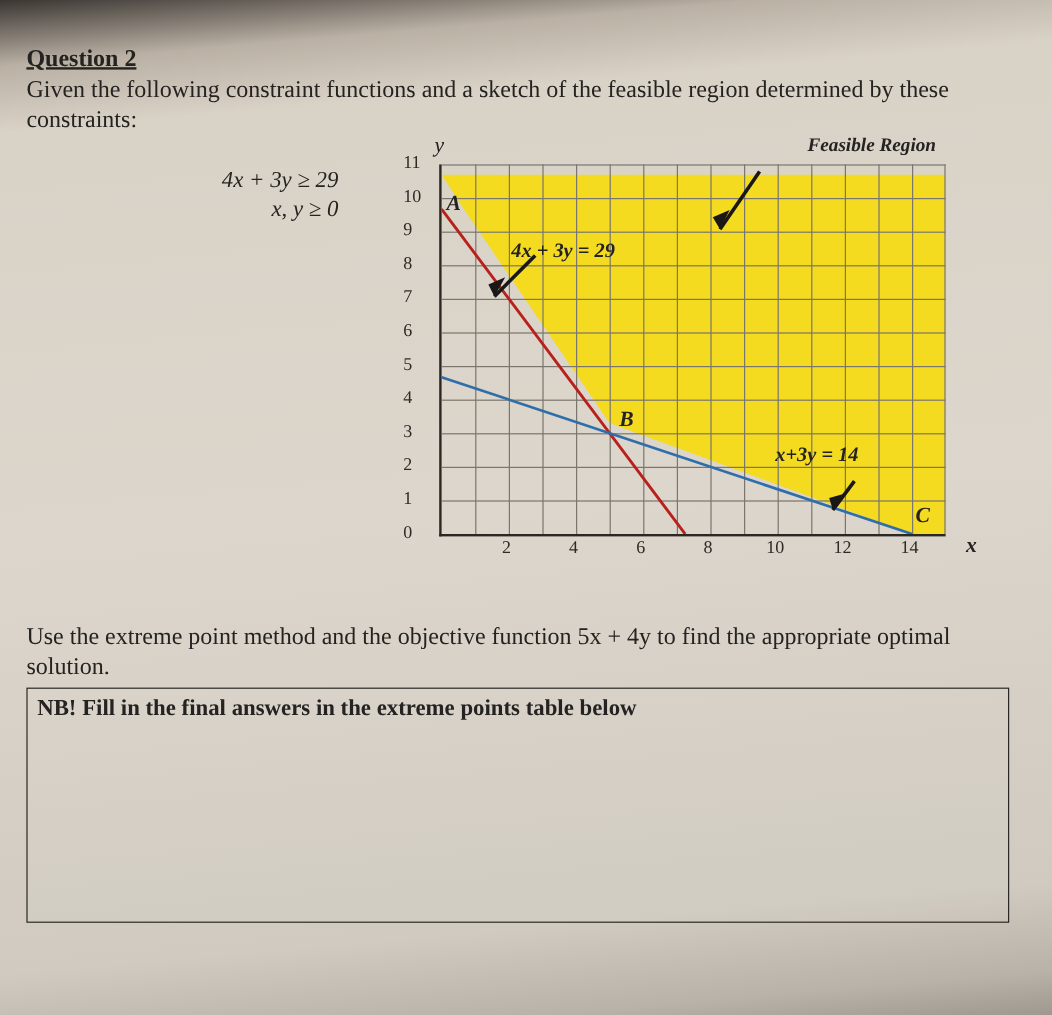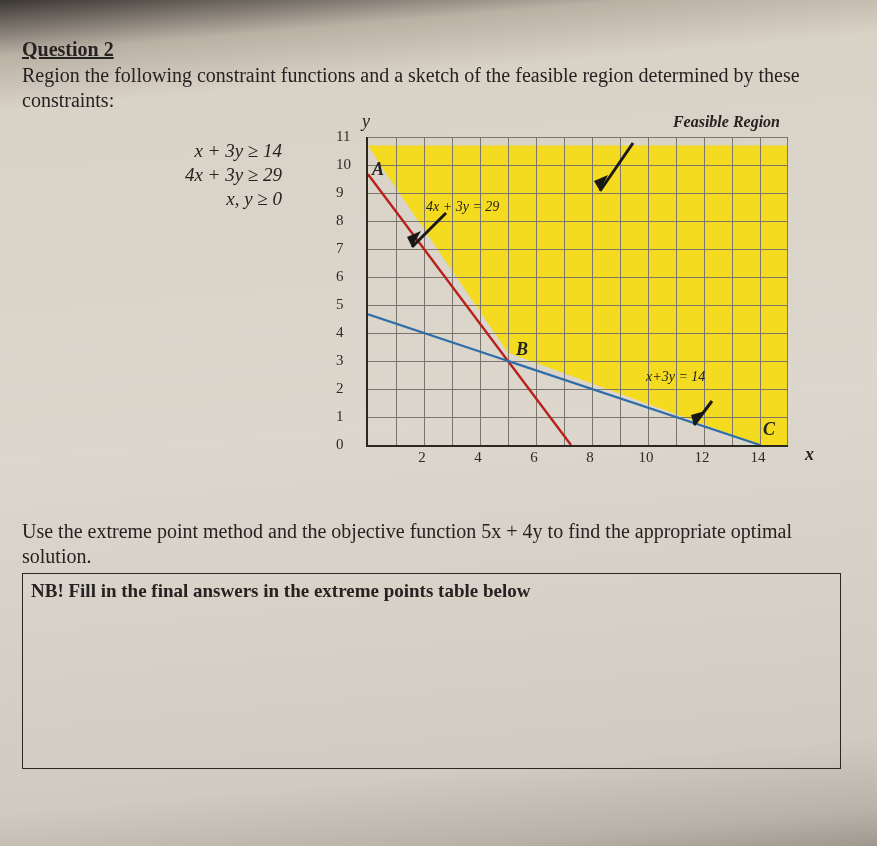--- a/index.html
+++ b/index.html
@@ -40,44 +40,43 @@
     position:absolute;
     left:0;top:0;
     width:420px;height:308px;
     background:#f4db1f;
     clip-path:polygon(0 2.8%, 100% 2.8%, 100% 100%, 93.3% 100%, 33.3% 70.0%, 4.4% 12.1%, 0 2.8%);
   }
   .tick-y,.tick-x{position:absolute;font-size:15px;color:#2e2b27}
   .tick-y{ right:calc(100% - 52px); text-align:left; width:24px }
   .tick-x{ top:332px; transform:translateX(-50%); }
   .pt-label{position:absolute;font-weight:bold;font-style:italic;font-size:18px}
-  .line-eq{position:absolute;font-weight:normal;font-style:italic;font-size:14px}
+  .line-eq{position:absolute;font-weight:bold;font-style:italic;font-size:17px}
   .sol-text{font-size:20px;line-height:1.25;margin-top:46px}
   .calc-box{
     border:1.5px solid #2a2824;
     margin-top:4px;
     height:194px;
     background:rgba(255,255,255,0.04);
   }
   .calc-head{font-weight:bold;font-size:19px;padding:4px 8px 2px;border-bottom:1.5px solid #2a2824}
   .calc-nb{font-weight:bold;font-size:19px;padding:6px 8px}
   svg.overlay{position:absolute;left:0;top:0;pointer-events:none}
 </style>
 </head>
 <body>
 
 <div class="sheet">
 
   <div class="q-title">Question 2</div>
-  <div class="q-desc">Region the following constraint functions and a sketch of the feasible region determined by these constraints:</div>
+  <div class="q-desc">Given the following constraint functions and a sketch of the feasible region determined by these constraints:</div>
 
   <div class="math-row">
 
     <div class="constraints">
-      <div>x + 3y ≥ 14</div>
       <div>4x + 3y ≥ 29</div>
       <div>x, y ≥ 0</div>
     </div>
 
     <div class="chart-wrap">
       <div class="axis-y">y</div>
       <div class="axis-x">x</div>
       <div class="feasible-label">Feasible Region</div>
 
       <div class="plot-area">

